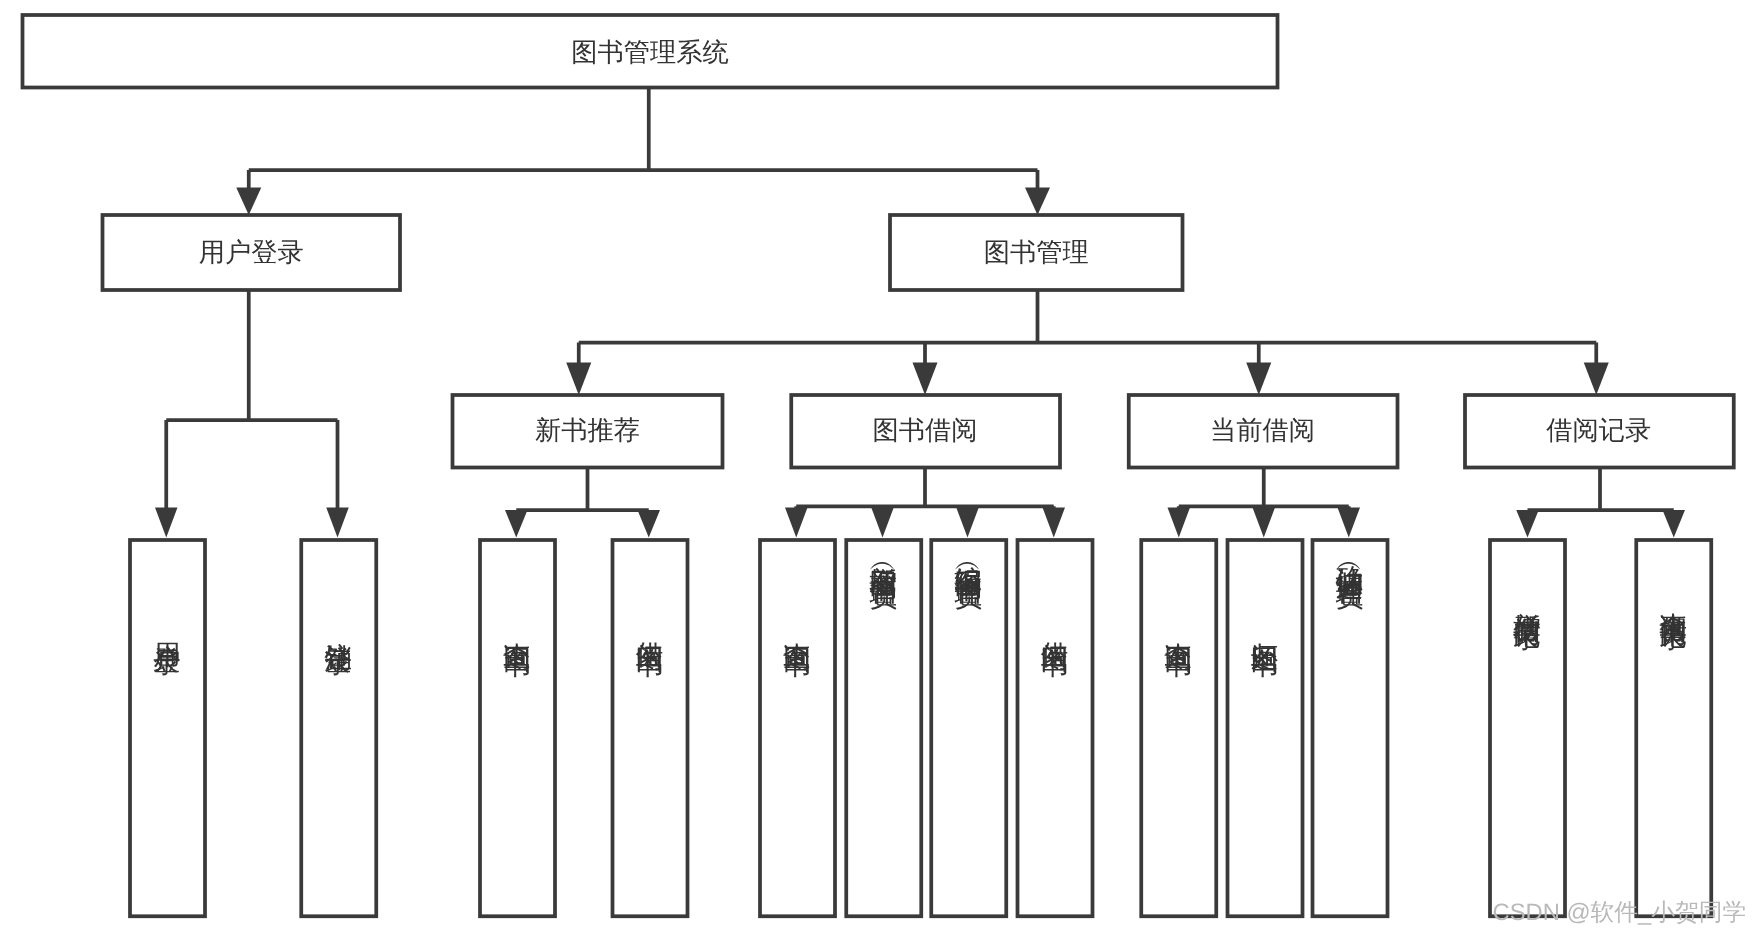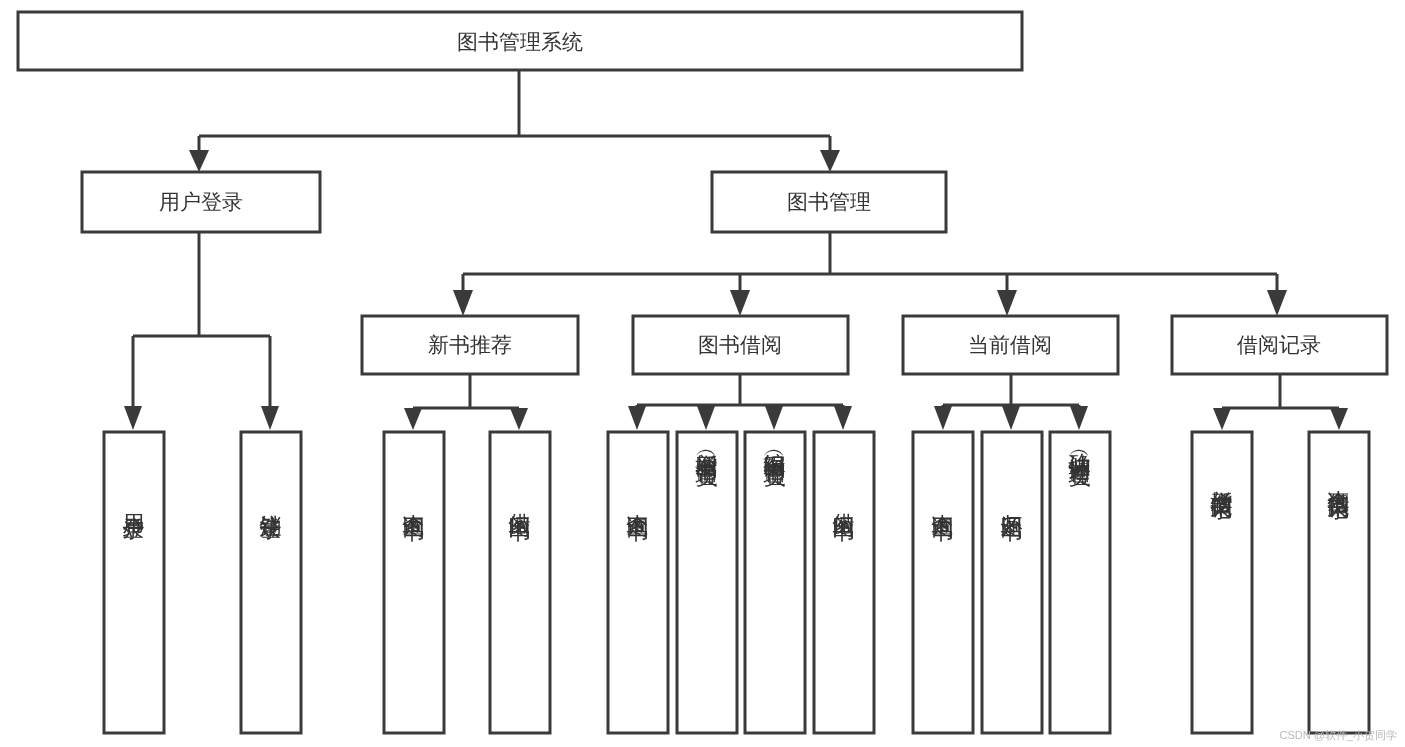--- a/index.html
+++ b/index.html
@@ -55,21 +55,21 @@
     fill: #333333;
     text-anchor: middle;
     writing-mode: vertical-rl;
     letter-spacing: 2px;
   }
   .watermark {
     position: absolute;
     right: 8px;
     bottom: 4px;
     font-family: "Liberation Sans", sans-serif;
-    font-size: 11px;
+    font-size: 19px;
     color: #b9b9b9;
     white-space: nowrap;
     user-select: none;
   }
 </style>
 </head>
 <body>
 
 <div id="diagram-root">
 

